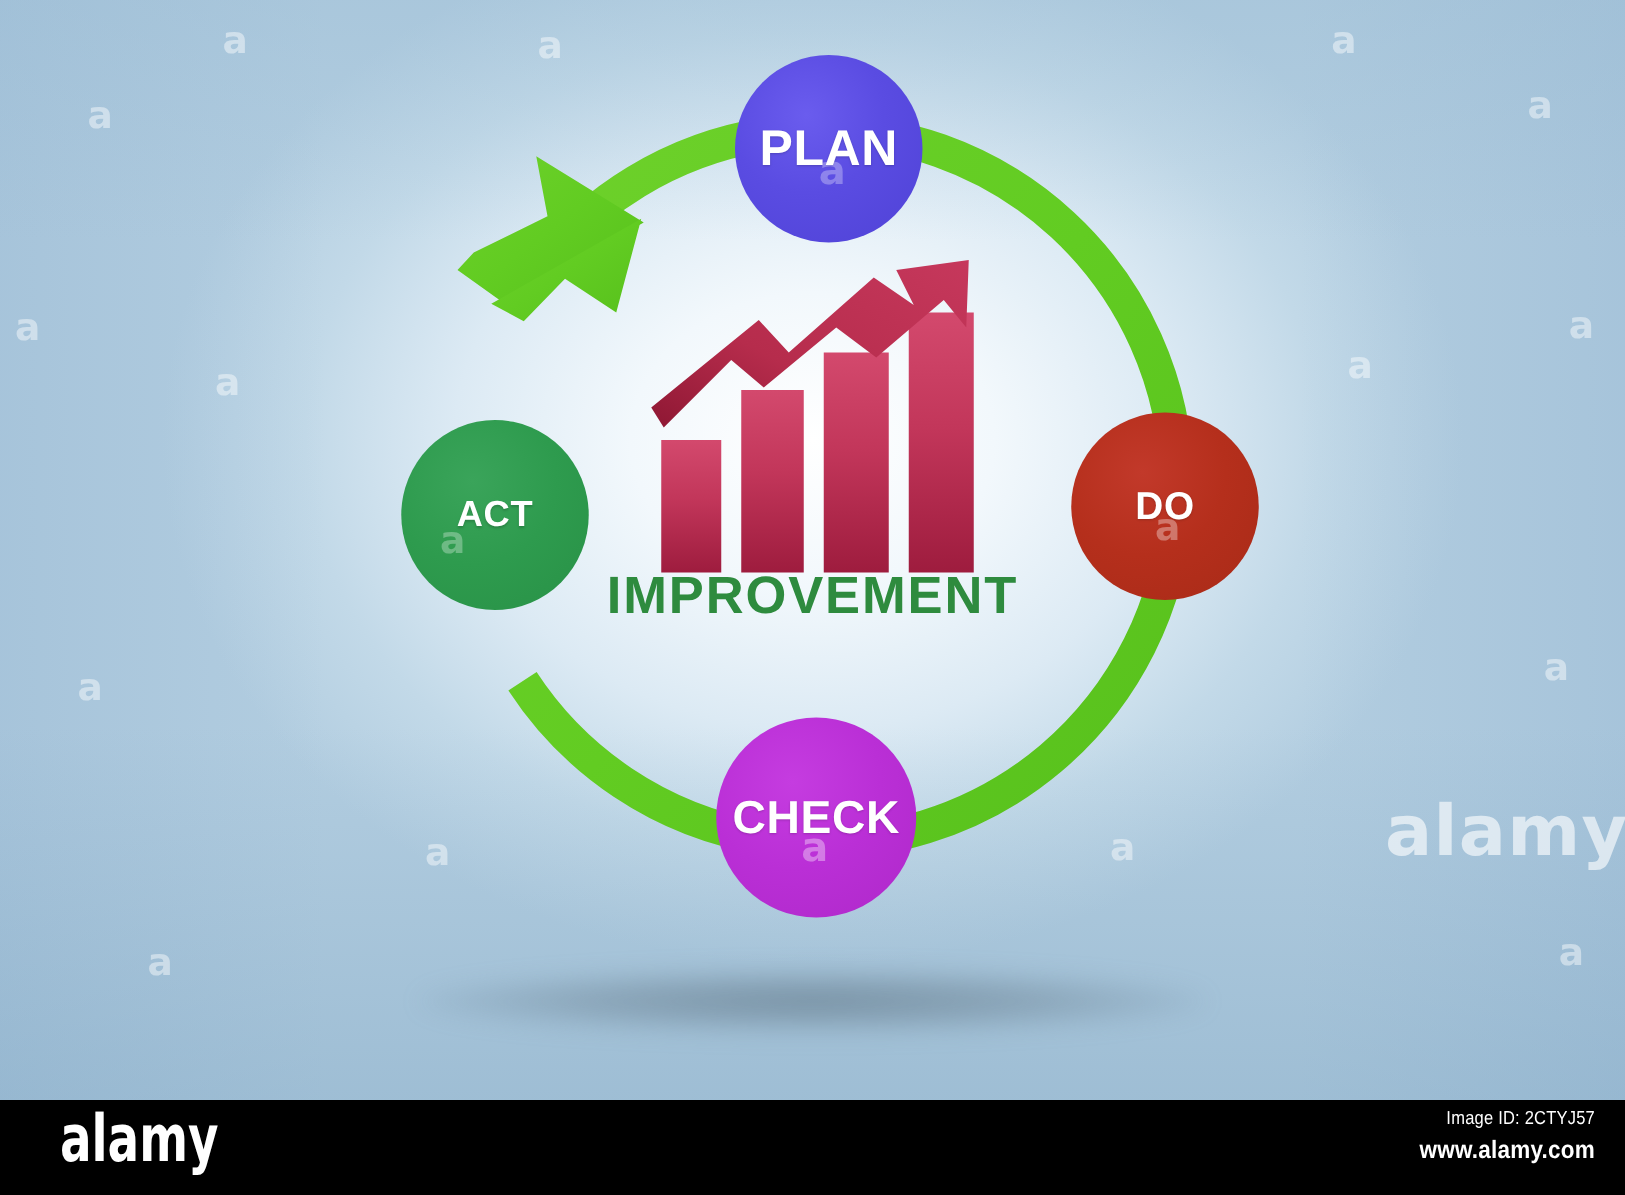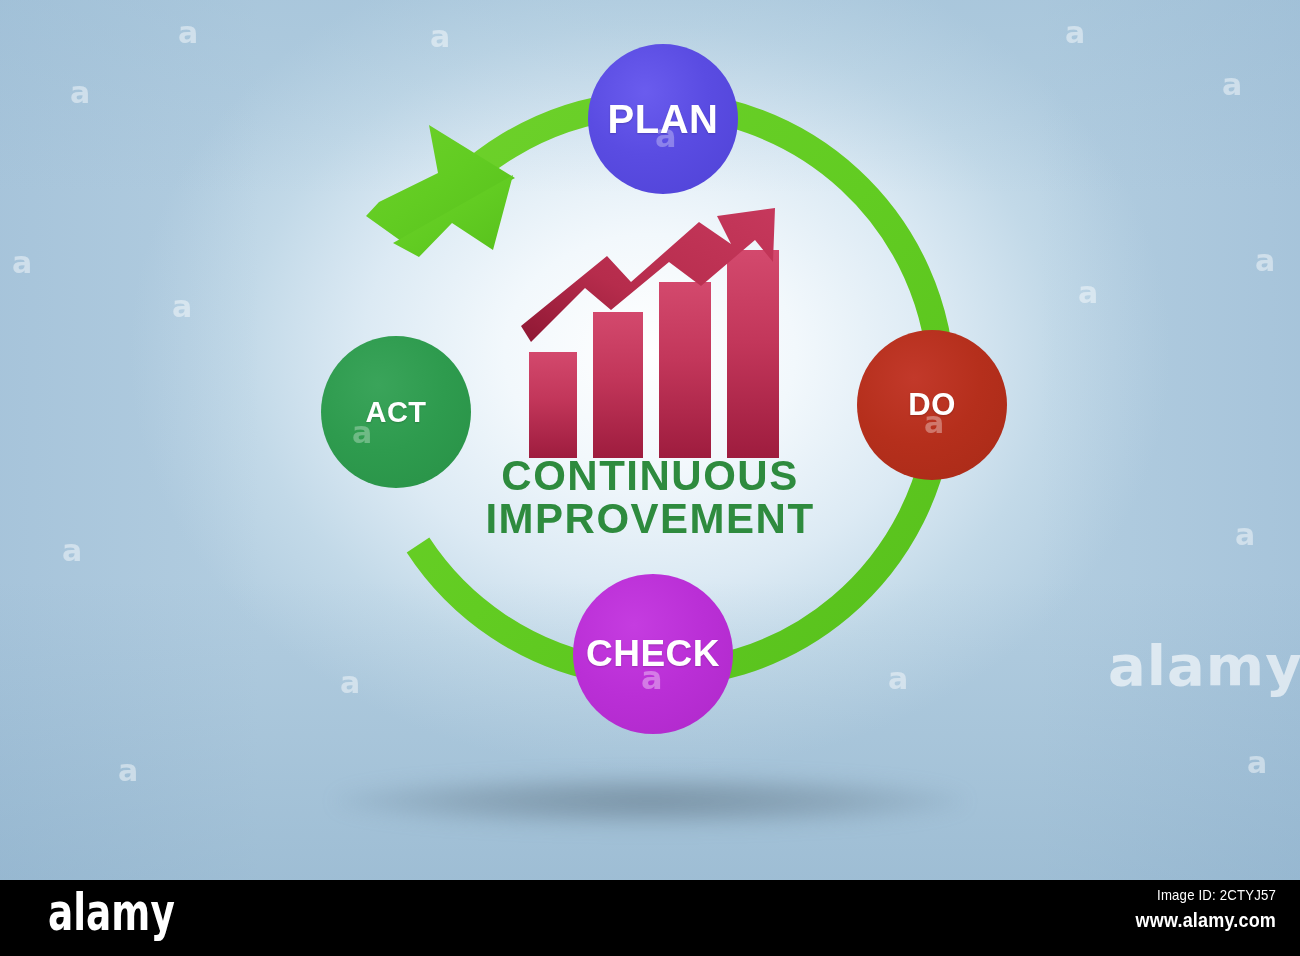--- a/index.html
+++ b/index.html
@@ -278,21 +278,20 @@
       <span>CHECK</span>
     </div>
     <div class="wm ondisc" style="left:641px; top:662px; font-size:32px; color:rgba(255,255,255,0.36);">a</div>
 
     <div class="node" id="node-act">
       <span>ACT</span>
     </div>
     <div class="wm ondisc" style="left:352px; top:418px; font-size:30px; color:rgba(255,255,255,0.30);">a</div>
 
     <div id="center-label">
-      <span class="line">CONTINUOUS</span>
       <span class="line">IMPROVEMENT</span>
     </div>
 
     <div class="wm big" style="left:1108px; top:638px; color:rgba(255,255,255,0.62);">alamy</div>
 
   </div>
 
   <div id="footer">
     <div id="alamy-logo">alamy</div>
     <div id="footer-right">

